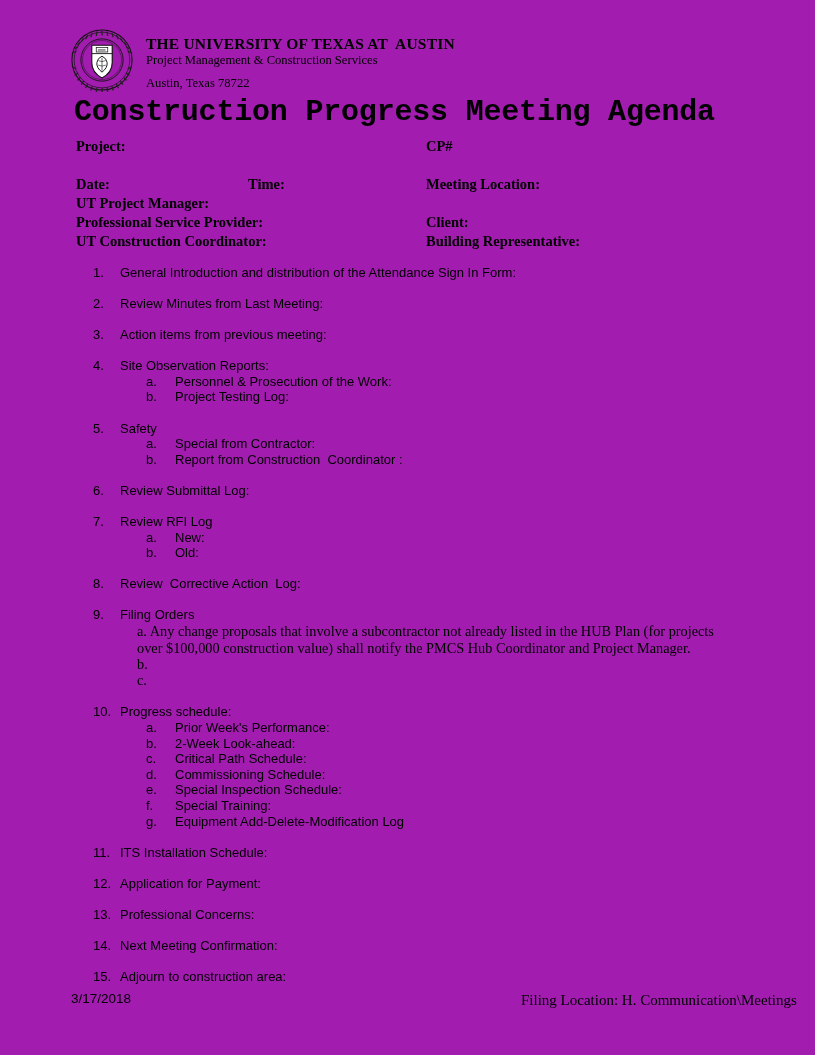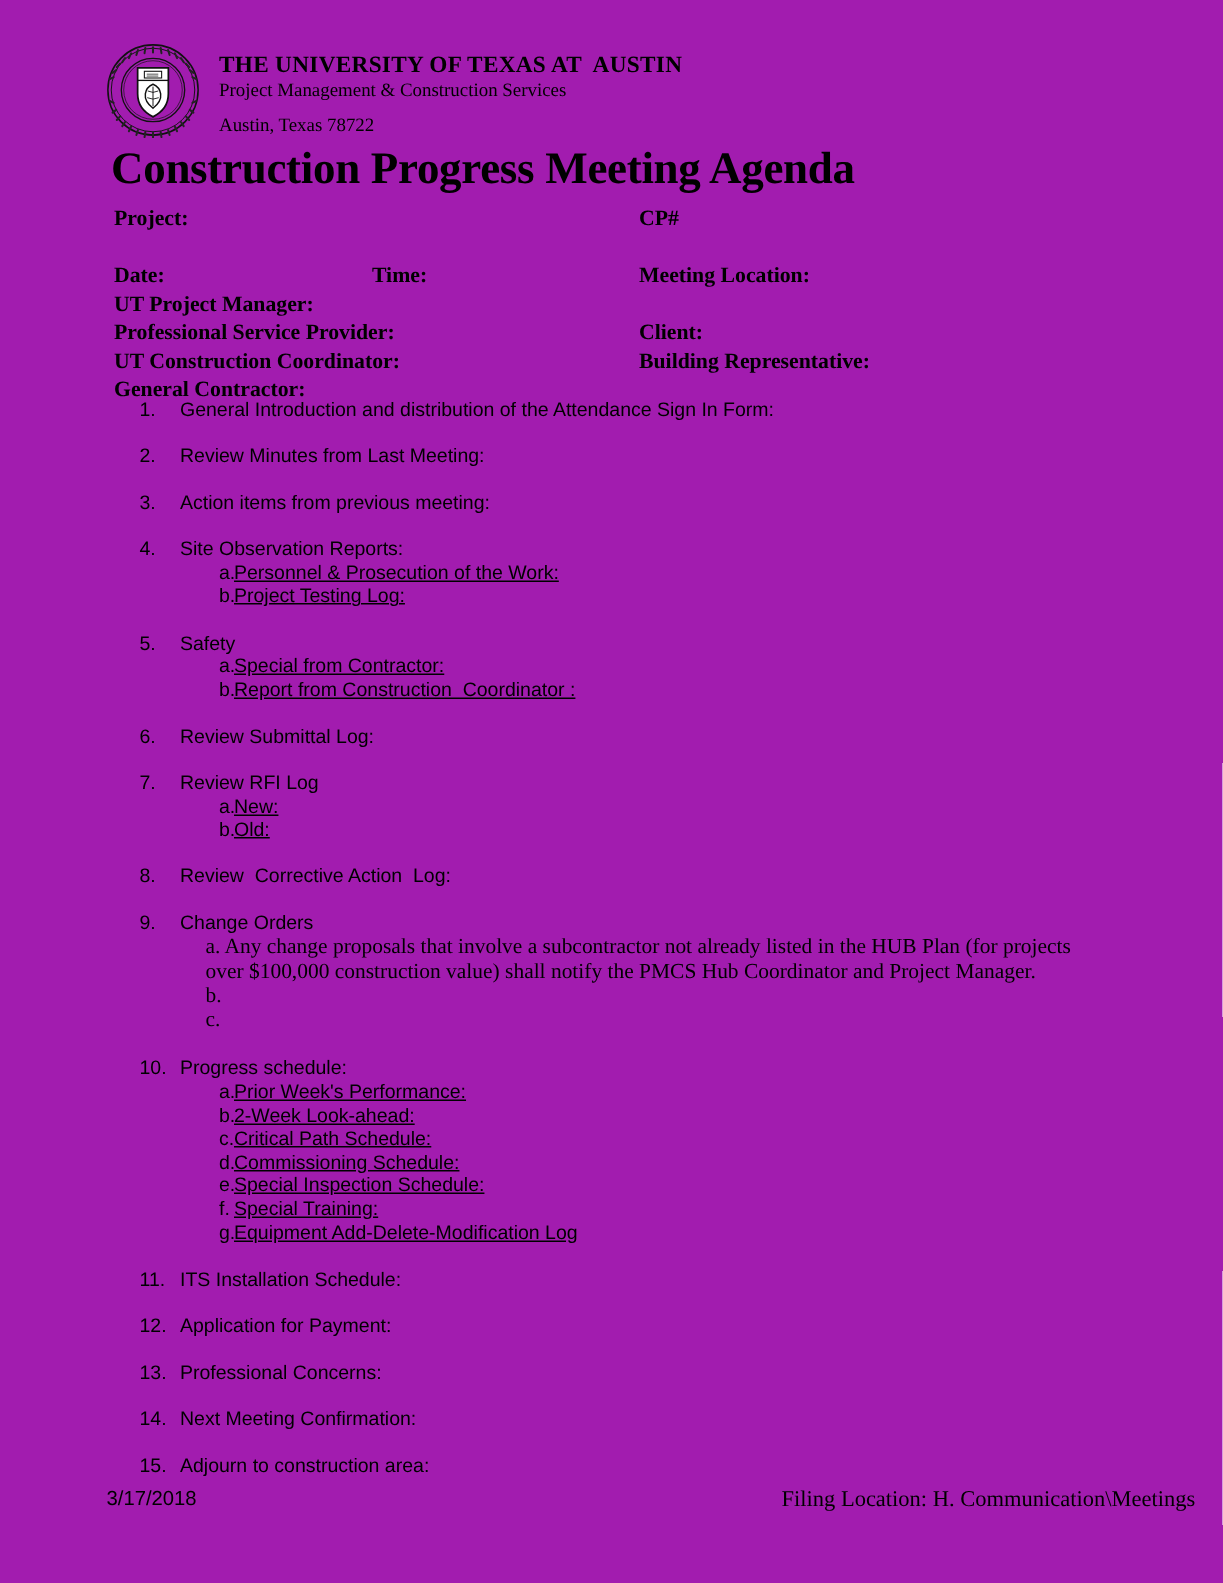--- a/index.html
+++ b/index.html
@@ -57,21 +57,21 @@
     line-height: 1.25;
     margin-top: 7px;
     white-space: pre;
   }
 
   
   .doc-title {
     position: absolute;
     left: 74px;
     top: 97px;
-    font-family: Liberation Serif, serif;
+    font-family: Liberation Mono, monospace;
     font-weight: bold;
     font-size: 30px;
     line-height: 1.05;
     letter-spacing: -0.2px;
     white-space: pre;
   }
 
   
   .fields {
     position: absolute;
@@ -131,24 +131,23 @@
     font-size: 13px;
   }
   .sub-mark {
     position: absolute;
     left: 146px;
     top: 0;
     white-space: pre;
   }
   .sub-text {
     position: absolute;
-    left: 156px;
+    left: 175px;
     top: 0;
     white-space: pre;
-    text-decoration: underline;
   }
 
   
   .sub-para {
     position: relative;
     margin-left: 137px;
     width: 604px;
     font-family: "Liberation Serif", serif;
     font-size: 14.3px;
     line-height: 17px;
@@ -259,23 +258,20 @@
       <span class="fcol-a">UT Project Manager:</span>
     </div>
     <div class="field-row">
       <span class="fcol-a">Professional Service Provider:</span>
       <span class="fcol-c">Client:</span>
     </div>
     <div class="field-row">
       <span class="fcol-a">UT Construction Coordinator:</span>
       <span class="fcol-c">Building Representative:</span>
     </div>
-    <div class="field-row">
-      <span class="fcol-a">General Contractor:</span>
-    </div>
   </div>
 
   <div class="agenda" id="agenda-root">
       <div class="item">
         <div class="item-head">
           <span class="item-num">1.</span>
           <span class="item-text">General Introduction and distribution of the Attendance Sign In Form:</span>
         </div>
       </div>
       <div class="item-spacer"></div>
@@ -348,21 +344,21 @@
       <div class="item">
         <div class="item-head">
           <span class="item-num">8.</span>
           <span class="item-text">Review  Corrective Action  Log:</span>
         </div>
       </div>
       <div class="item-spacer"></div>
       <div class="item">
         <div class="item-head">
           <span class="item-num">9.</span>
-          <span class="item-text">Change Orders</span>
+          <span class="item-text">Filing Orders</span>
         </div>
         <div class="sub-para">a. Any change proposals that involve a subcontractor not already listed in the HUB Plan (for projects over $100,000 construction value) shall notify the PMCS Hub Coordinator and Project Manager.</div>
         <div class="sub-plain">b.</div>
         <div class="sub-plain">c.</div>
       </div>
       <div class="item-spacer"></div>
       <div class="item">
         <div class="item-head">
           <span class="item-num">10.</span>
           <span class="item-text">Progress schedule:</span>

